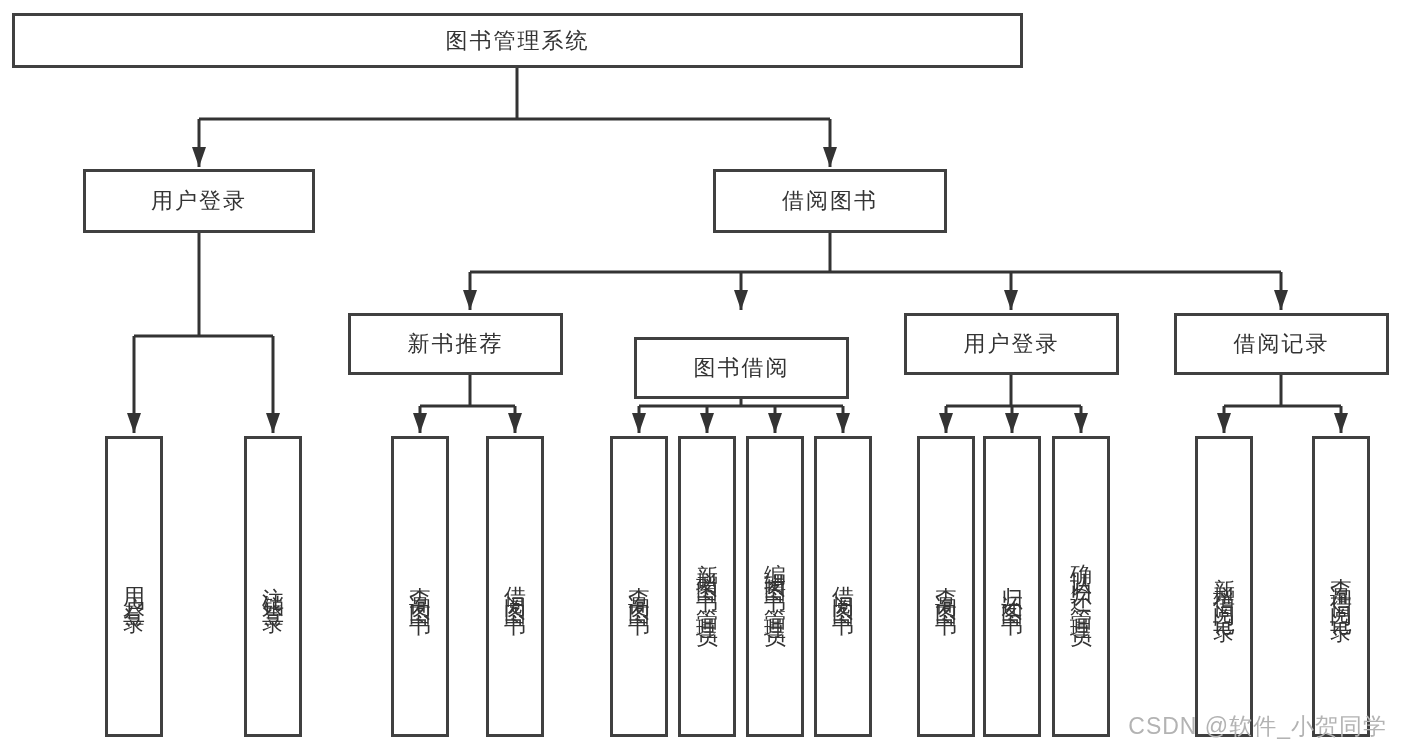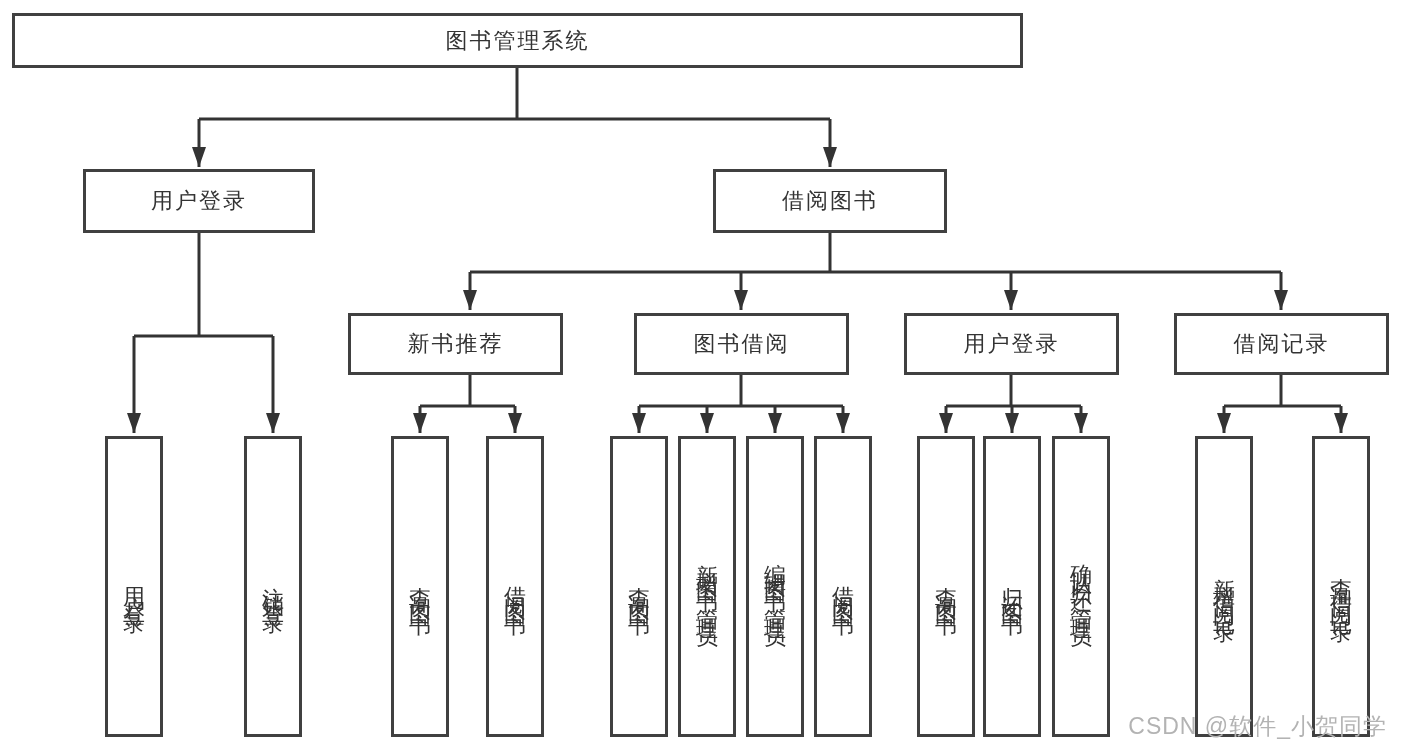--- a/index.html
+++ b/index.html
@@ -35,21 +35,21 @@
     font-size: 22px;
     letter-spacing: 2px;
     white-space: nowrap;
   }
   .root-box   { left: 12px;  top: 13px;  width: 1011px; height: 55px; }
   .l2-box     { top: 169px;  height: 64px; }
   .l2-a       { left: 83px;  width: 232px; }
   .l2-b       { left: 713px; width: 234px; }
   .l3-box     { top: 313px;  height: 62px; width: 215px; }
   .l3-0       { left: 348px; }
-  .l3-1       { left: 634px; }
+  .l3-1       { left: 634px; margin-top: 24px; }
   .l3-2       { left: 904px; }
   .l3-3       { left: 1174px; }
   .leaf {
     top: 436px;
     height: 301px;
     width: 58px;
   }
   .leaf .v-label {
     writing-mode: vertical-rl;
     text-orientation: mixed;

